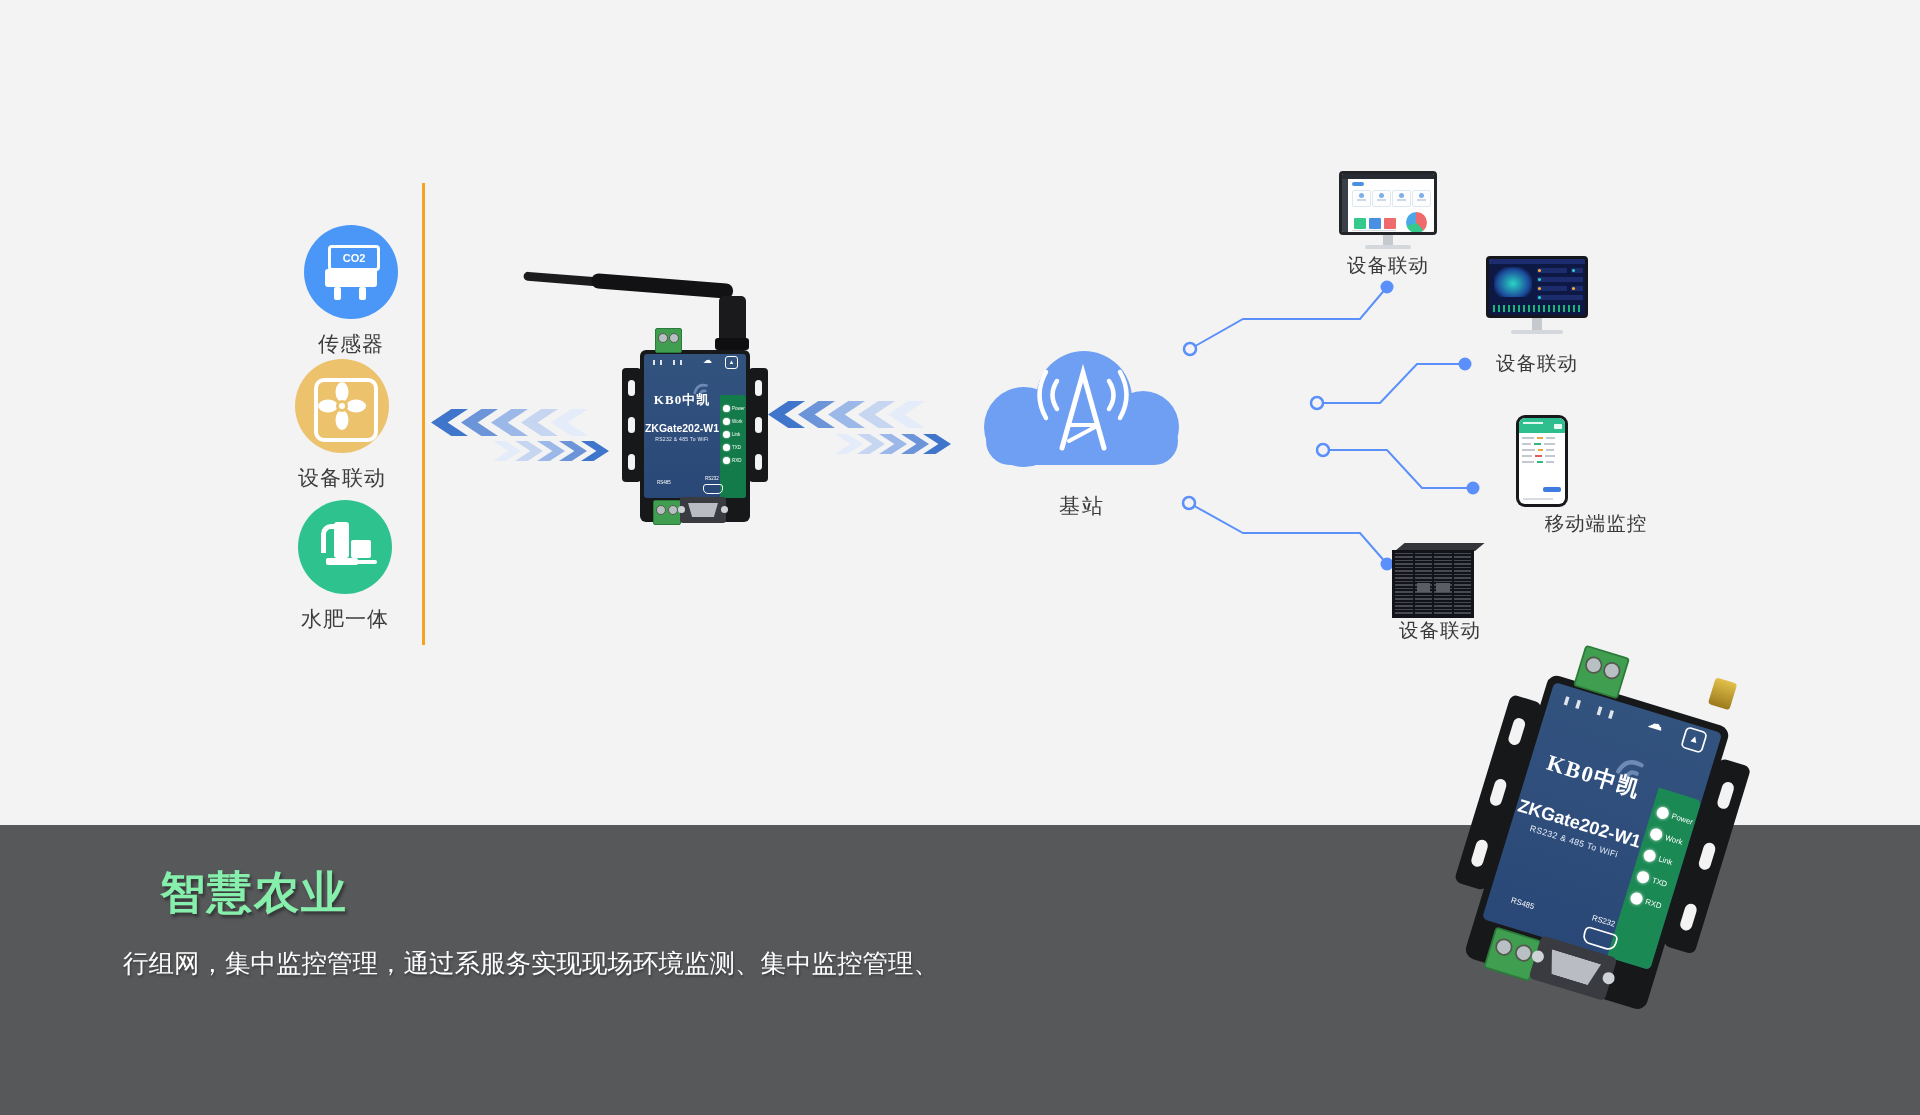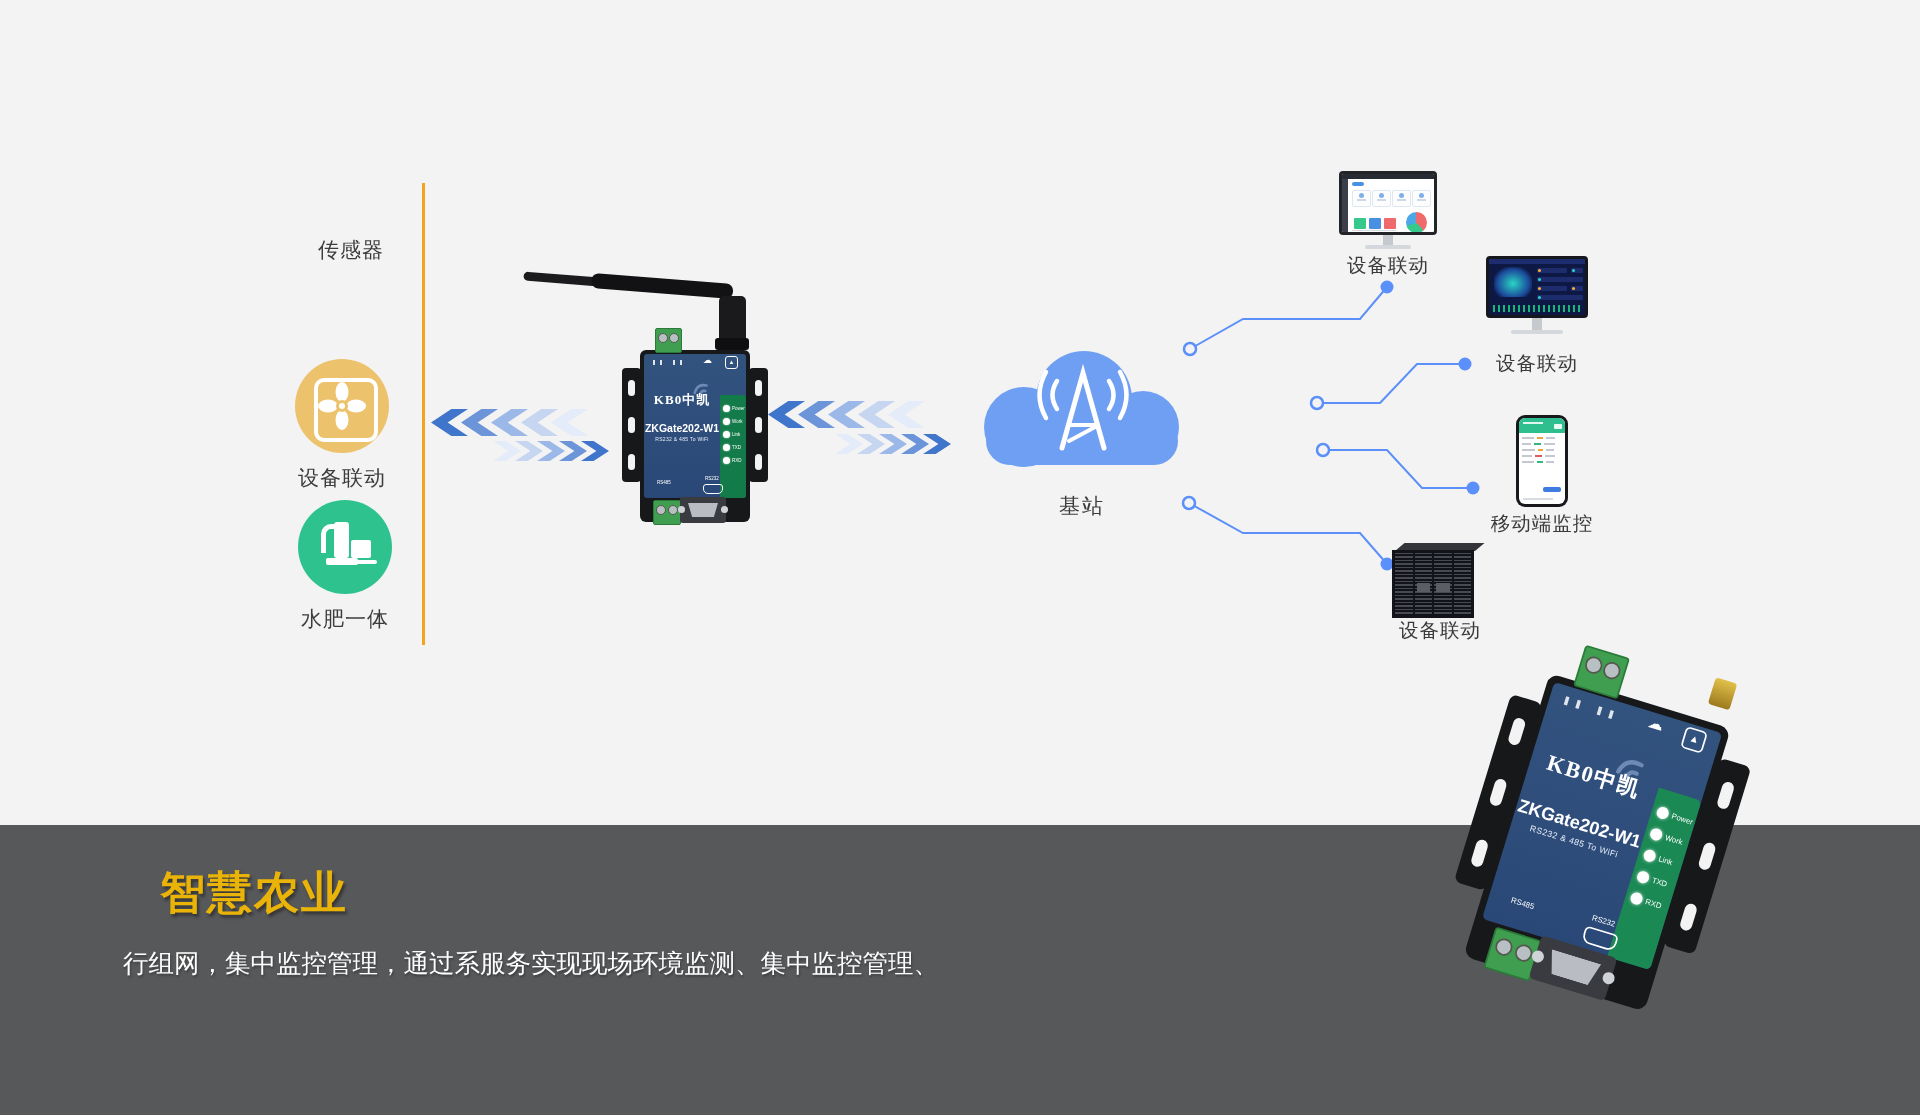--- a/index.html
+++ b/index.html
@@ -118,34 +118,40 @@
   .server{position:absolute;left:1392px;top:550px;width:82px;height:68px;background:#131419;display:flex;gap:2px;padding:3px;box-sizing:border-box;}
   .srv-top{position:absolute;left:1395px;top:543px;width:80px;height:8px;background:#34353b;transform:skewX(-50deg);transform-origin:0 100%;}
   .srv-col{flex:1;background:repeating-linear-gradient(180deg,#474a51 0 1.5px,#121318 1.5px 3.5px);position:relative;}
   .srv-col i{position:absolute;left:2px;right:2px;top:30px;height:9px;background:#5a5d64;}
 
   
   .connectors{position:absolute;left:1180px;top:275px;}
 
   
   .banner{position:absolute;left:0;top:825px;width:1920px;height:290px;background:#57585a;}
-  .banner-title{position:absolute;left:160px;top:38px;font-size:45px;font-weight:bold;color:#eab308;letter-spacing:2px;
+  .banner-title{position:absolute;left:160px;top:38px;font-size:45px;font-weight:bold;color:#86efac;letter-spacing:2px;
                 text-shadow:2px 3px 3px rgba(25,25,25,.55);}
   .banner-desc{position:absolute;left:123px;top:120px;color:#fff;font-size:25.5px;line-height:37px;
                text-shadow:1px 2px 2px rgba(25,25,25,.4);}
   .banner-desc div{white-space:nowrap;}
 </style>
 </head>
 <body>
 
 <div class="canvas">
 
   <div class="divider"></div>
 
   <div class="source" style="left:276px;top:225px;">
+    <div class="src-circle" style="background:#4b97f8;">
+      <div class="co2-frame">CO2</div>
+      <div class="co2-body"></div>
+      <div class="co2-leg" style="left:30px;"></div>
+      <div class="co2-leg" style="left:55px;"></div>
+    </div>
     <div class="src-label">传感器</div>
   </div>
 
   <div class="source" style="left:267px;top:359px;">
     <div class="src-circle" style="background:#ecc26d;">
       <div class="fan-box"></div>
       <svg class="abs" style="left:19px;top:19px;" width="56" height="56" viewBox="0 0 56 56">
         <g fill="#fff">
           <ellipse cx="28" cy="14" rx="6.5" ry="10"></ellipse>
           <ellipse cx="28" cy="42" rx="6.5" ry="10"></ellipse>
@@ -393,21 +399,21 @@
         </div>
       <div class="ph-row">
           <i style="width:12px;"></i>
           <b style="width:6px;background:#35b87b;"></b>
           <i style="width:8px;"></i>
         </div>
       <div class="ph-btn"></div>
       <div class="ph-foot"></div>
     </div>
   </div>
-  <div class="t-label" style="left:1483px;top:510px;width:118px;">移动端监控</div>
+  <div class="t-label" style="left:1537px;top:510px;width:118px;">移动端监控</div>
 
   <div class="srv-top"></div>
   <div class="server">
     <div class="srv-col"></div>
     <div class="srv-col">
         <i></i>
       </div>
     <div class="srv-col">
         <i></i>
       </div>

